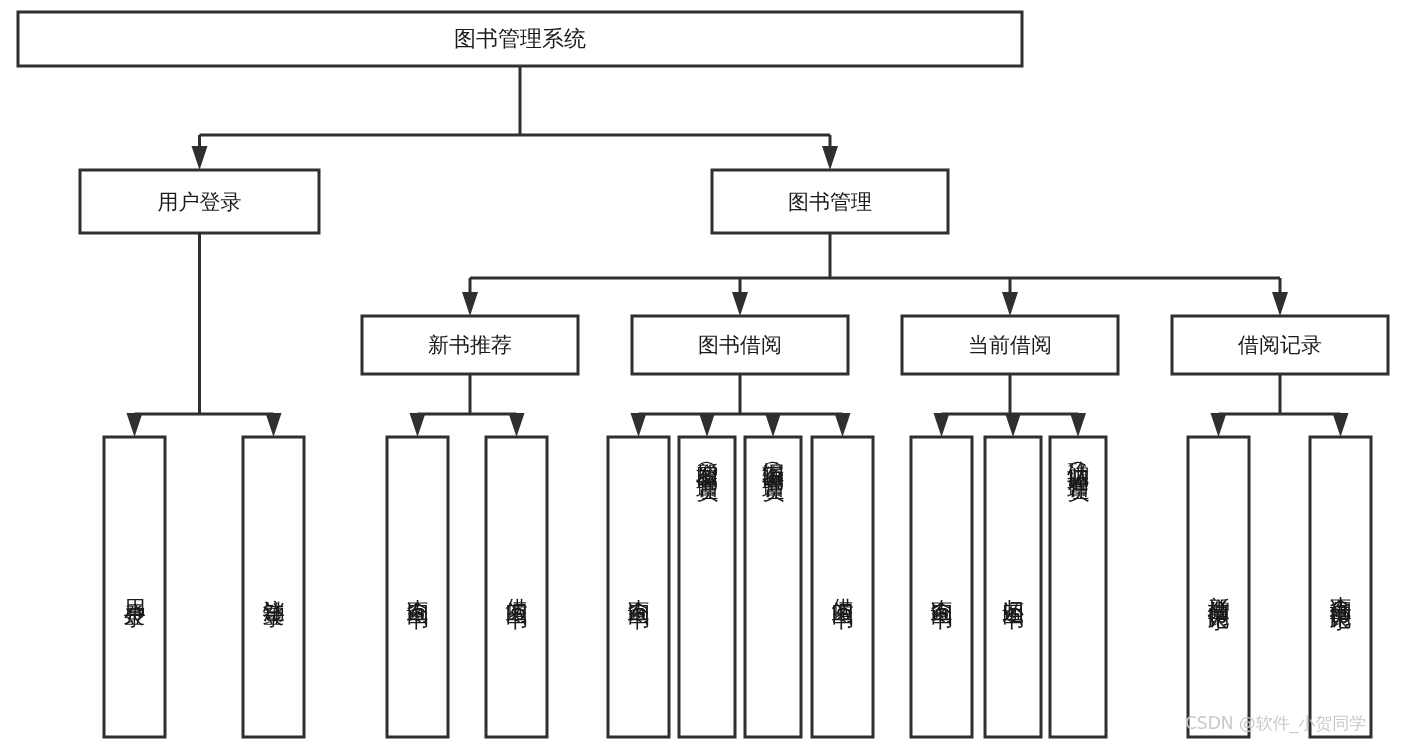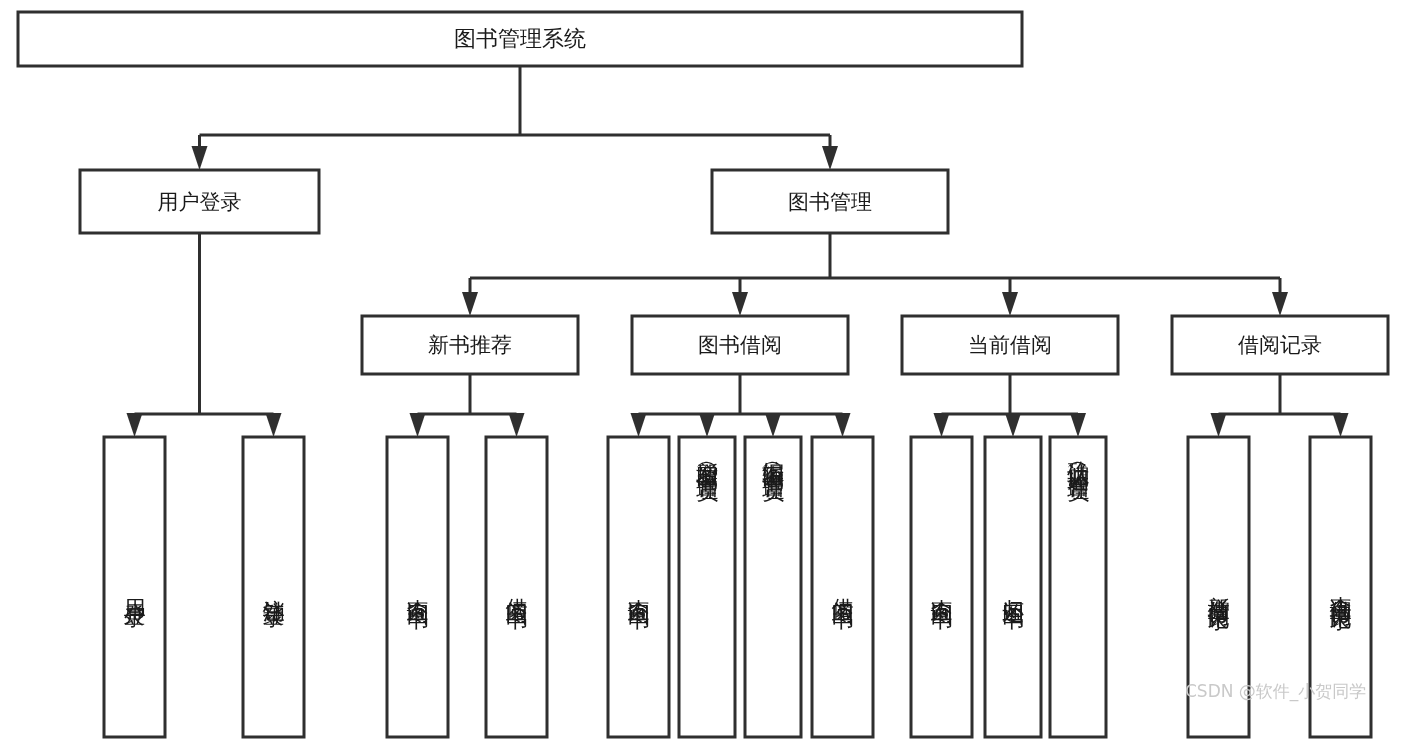--- a/index.html
+++ b/index.html
@@ -64,21 +64,21 @@
     line-height: 1.12;
     color: #1a1a1a;
     letter-spacing: 3px;
     white-space: nowrap;
     pointer-events: none;
     text-align: center;
   }
   .watermark {
     position: absolute;
     left: 1185px;
-    top: 680px;
+    top: 712px;
     font-family: "DejaVu Sans", "Liberation Sans", sans-serif;
     font-size: 17px;
     color: #c9c9c9;
     white-space: nowrap;
     pointer-events: none;
   }
 </style>
 </head>
 <body>
 

